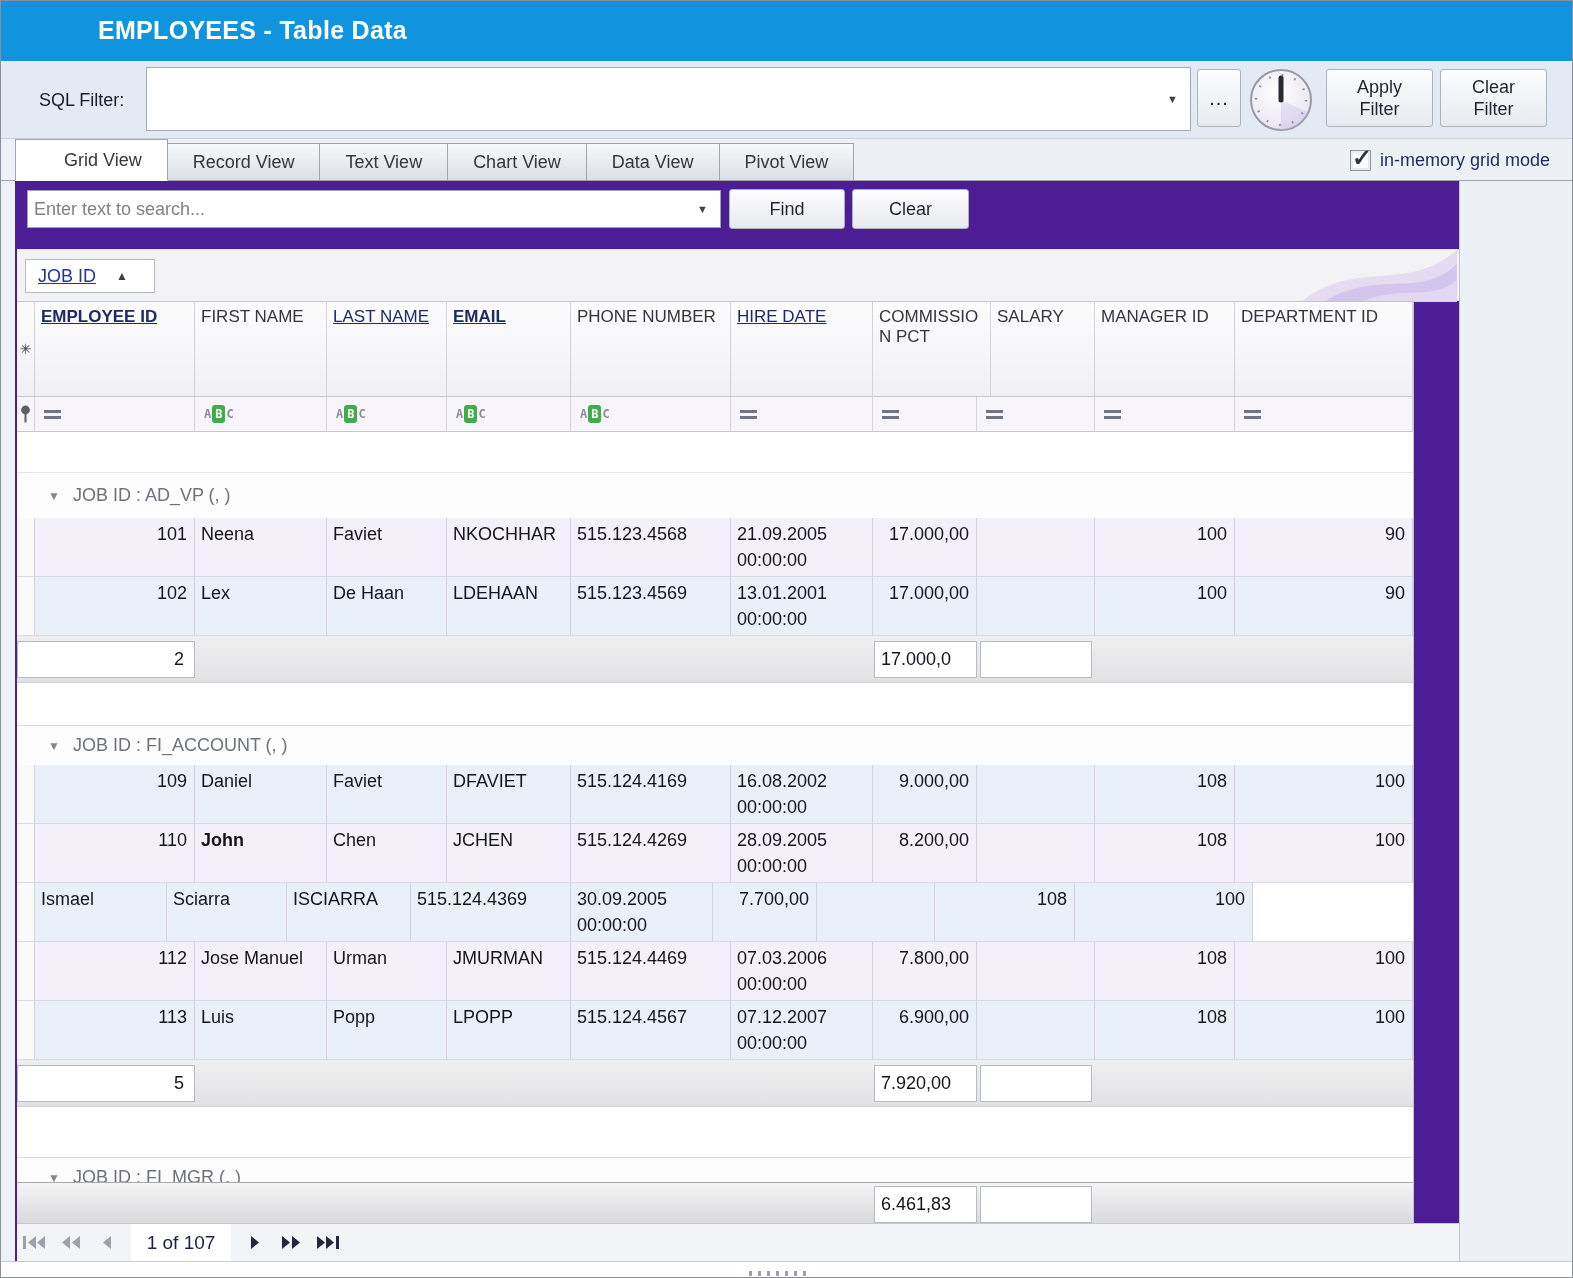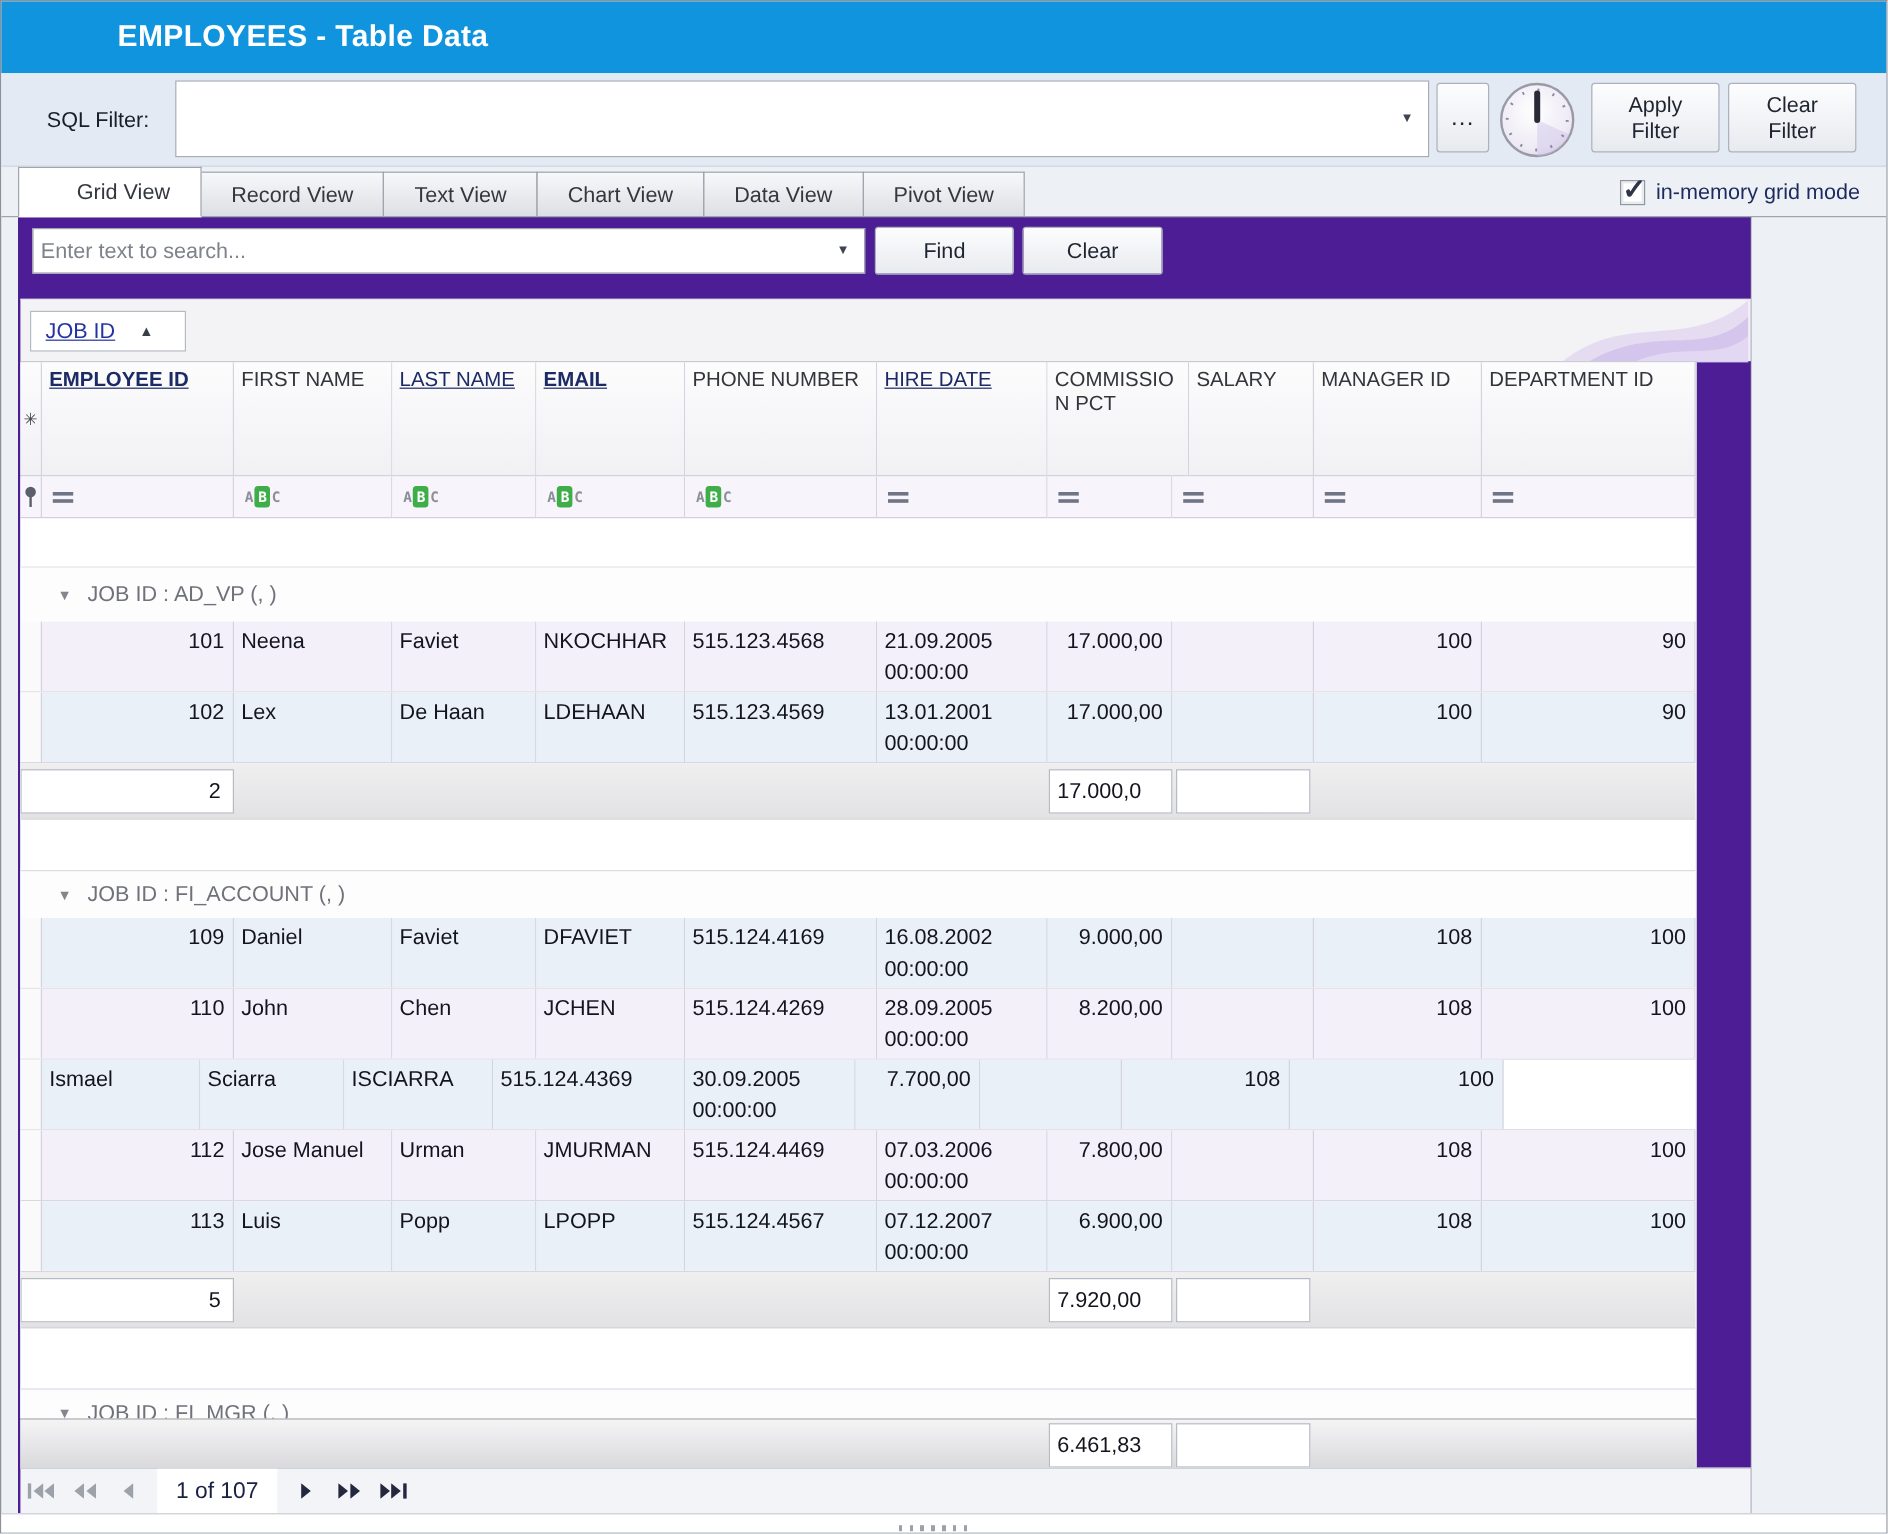--- a/index.html
+++ b/index.html
@@ -328,21 +328,21 @@
             <div class="gcell cell-l" style="width: 160px;">515.124.4169</div>
             <div class="gcell cell-l" style="width: 142px;">16.08.2002 00:00:00</div>
             <div class="gcell cell-r" style="width: 104px;">9.000,00</div>
             <div class="gcell cell-r" style="width: 118px;"></div>
             <div class="gcell cell-r" style="width: 140px;">108</div>
             <div class="gcell cell-r" style="width: 178px;">100</div>
           </div>
           <div class="grow drow stripe-a">
             <div class="gcell ind" style="width: 18px;"></div>
             <div class="gcell cell-r" style="width: 160px;">110</div>
-            <div class="gcell cell-l" style="width: 132px;">John</div>
+            <div class="gcell cell-l" style="width: 132px; font-weight: bold;">John</div>
             <div class="gcell cell-l" style="width: 120px;">Chen</div>
             <div class="gcell cell-l" style="width: 124px;">JCHEN</div>
             <div class="gcell cell-l" style="width: 160px;">515.124.4269</div>
             <div class="gcell cell-l" style="width: 142px;">28.09.2005 00:00:00</div>
             <div class="gcell cell-r" style="width: 104px;">8.200,00</div>
             <div class="gcell cell-r" style="width: 118px;"></div>
             <div class="gcell cell-r" style="width: 140px;">108</div>
             <div class="gcell cell-r" style="width: 178px;">100</div>
           </div>
           <div class="grow drow stripe-b">

